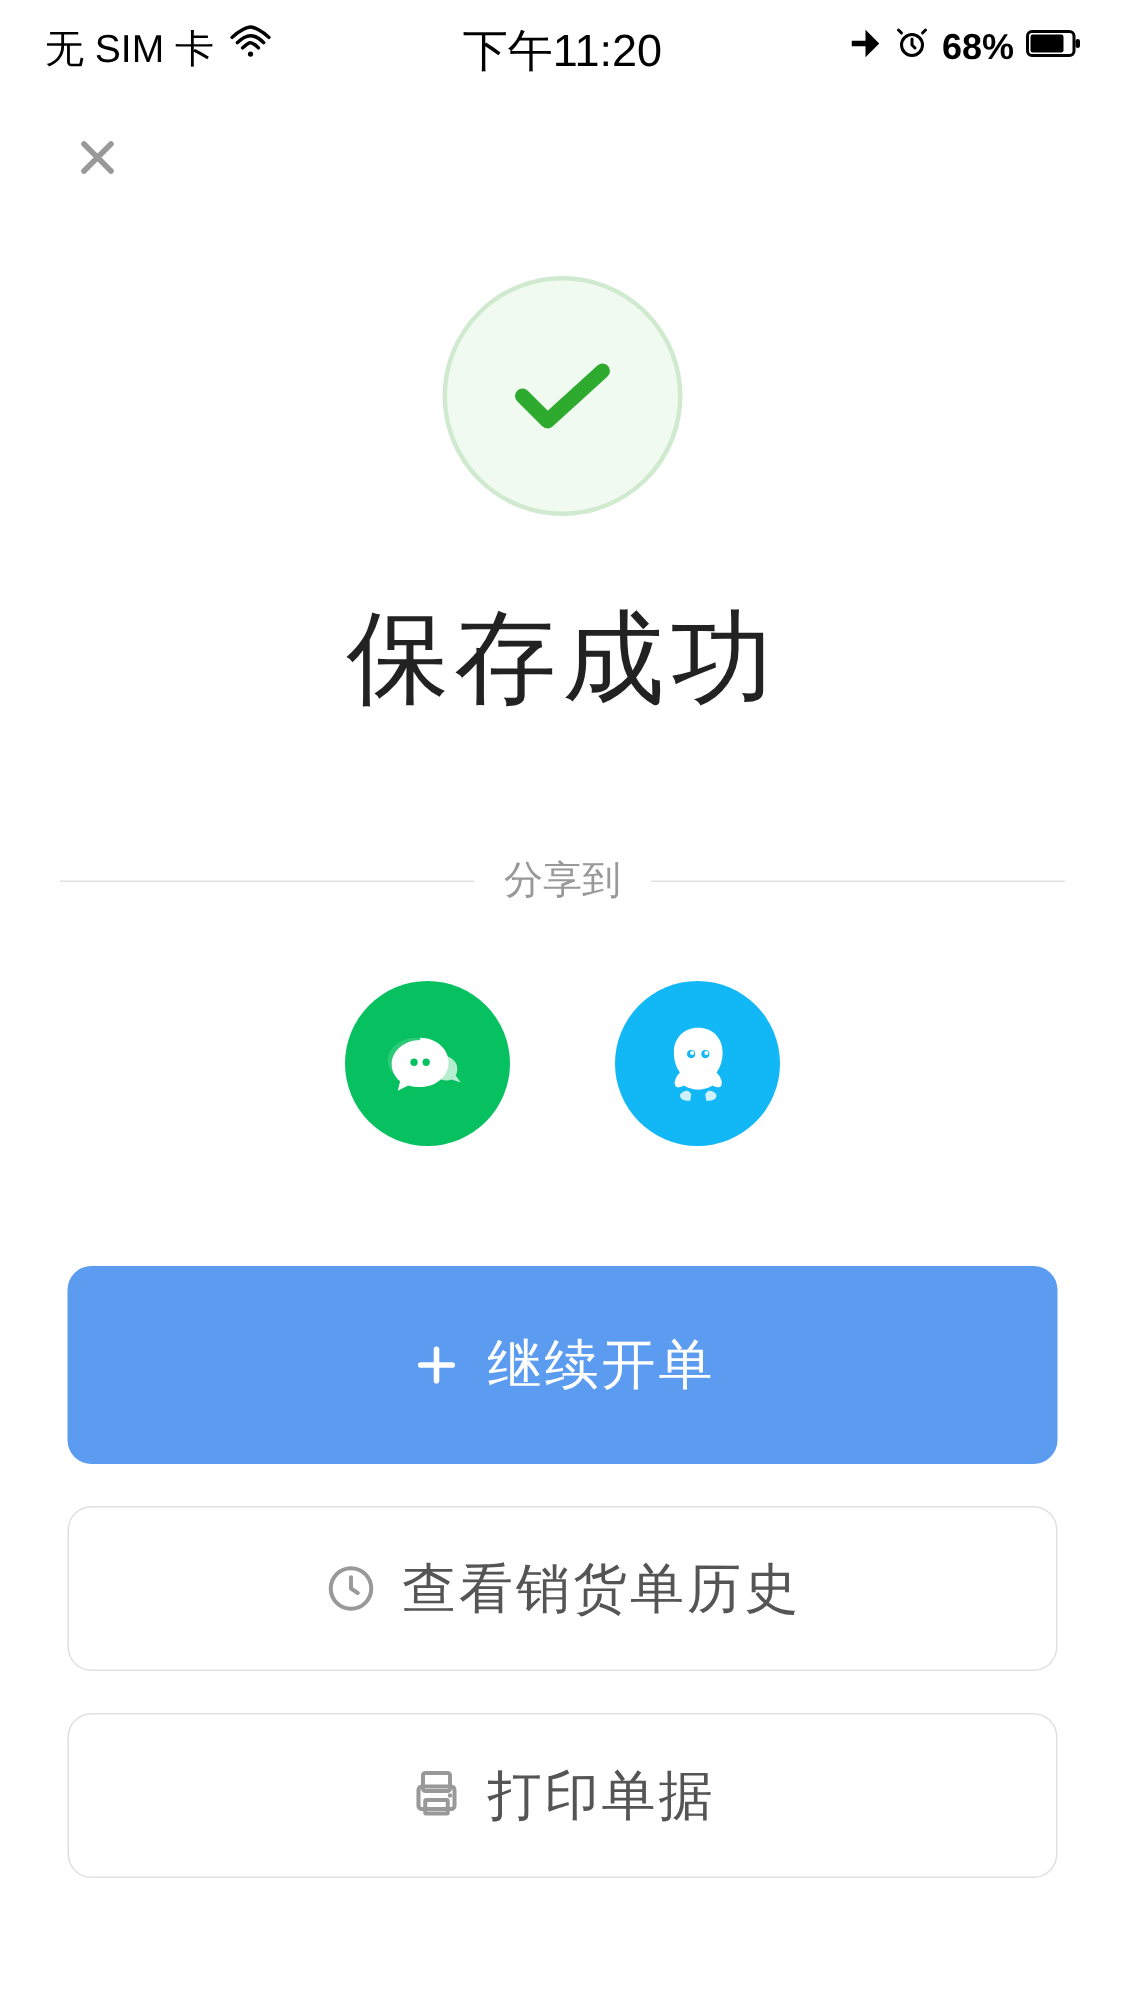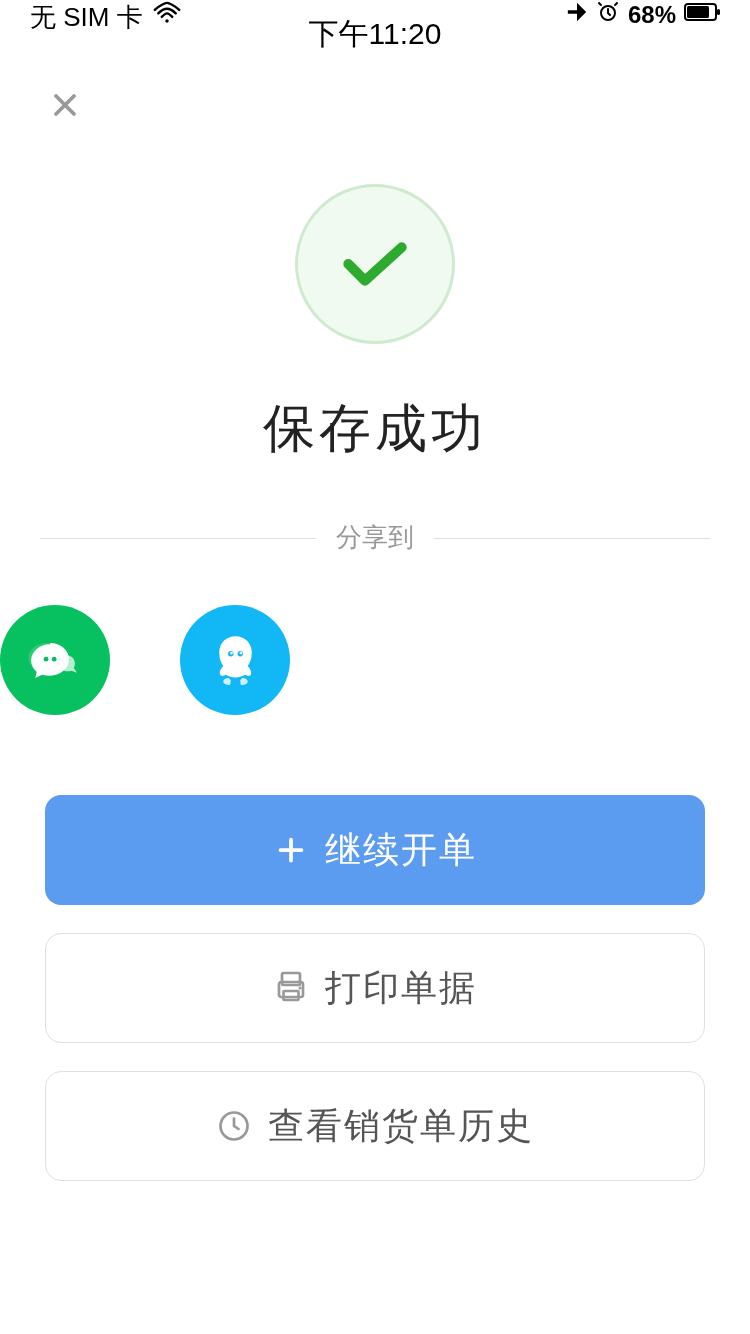--- a/index.html
+++ b/index.html
@@ -15,21 +15,21 @@
       background: #ffffff;
       font-family: -apple-system, 'PingFang SC', 'Helvetica Neue', Arial, sans-serif;
       position: relative;
     }
 
     
     .status-bar {
       width: 100%;
       height: 64px;
       display: flex;
-      align-items: flex-start;
+      align-items: center;
       justify-content: space-between;
       padding: 0 30px;
       background: #ffffff;
     }
 
     .status-left {
       display: flex;
       align-items: center;
       gap: 10px;
       font-size: 26px;
@@ -94,33 +94,34 @@
       margin-bottom: 50px;
     }
 
     .success-circle svg {
       width: 80px;
       height: 80px;
     }
 
     
     .success-title {
-      font-size: 52px;
+      font-size: 68px;
       font-weight: 400;
       color: #222;
-      margin-bottom: 56px;
+      margin-bottom: 84px;
       letter-spacing: 4px;
     }
 
     
     .share-section {
       width: 100%;
       position: relative;
       display: flex;
       flex-direction: column;
+      align-items: center;
       margin-bottom: 60px;
     }
 
     .share-divider {
       width: 100%;
       position: relative;
       display: flex;
       align-items: center;
       justify-content: center;
       margin-bottom: 50px;
@@ -180,21 +181,21 @@
     .actions {
       width: 660px;
       display: flex;
       flex-direction: column;
       gap: 28px;
       margin-top: 20px;
     }
 
     .btn-primary {
       width: 100%;
-      height: 110px;
+      height: 132px;
       background: #5B9BF0;
       border-radius: 16px;
       border: none;
       display: flex;
       align-items: center;
       justify-content: center;
       gap: 16px;
       cursor: pointer;
       font-size: 36px;
       color: #ffffff;
@@ -335,33 +336,33 @@
         <svg viewBox="0 0 24 24" fill="none" width="36" height="36">
           <path d="M12 5V19M5 12H19" stroke="white" stroke-width="2.5" stroke-linecap="round"></path>
         </svg>
       </span>
       <span>继续开单</span>
     </button>
 
     <button class="btn-secondary">
       <span class="btn-icon">
         <svg viewBox="0 0 24 24" fill="none" width="36" height="36">
+          <circle cx="12" cy="12" r="9" stroke="#999" stroke-width="1.8"></circle>
+          <path d="M12 7V12L15 14" stroke="#999" stroke-width="1.8" stroke-linecap="round" stroke-linejoin="round"></path>
+        </svg>
+      </span>
+      <span>查看销货单历史</span>
+    </button>
+
+    <button class="btn-secondary">
+      <span class="btn-icon">
+        <svg viewBox="0 0 24 24" fill="none" width="36" height="36">
           <rect x="6" y="2" width="12" height="8" rx="1" stroke="#999" stroke-width="1.8"></rect>
           <rect x="4" y="8" width="16" height="10" rx="1.5" stroke="#999" stroke-width="1.8"></rect>
           <rect x="7" y="14" width="10" height="6" rx="0.5" stroke="#999" stroke-width="1.8"></rect>
           <circle cx="18" cy="12" r="1" fill="#999"></circle>
         </svg>
       </span>
       <span>打印单据</span>
     </button>
 
-    <button class="btn-secondary">
-      <span class="btn-icon">
-        <svg viewBox="0 0 24 24" fill="none" width="36" height="36">
-          <circle cx="12" cy="12" r="9" stroke="#999" stroke-width="1.8"></circle>
-          <path d="M12 7V12L15 14" stroke="#999" stroke-width="1.8" stroke-linecap="round" stroke-linejoin="round"></path>
-        </svg>
-      </span>
-      <span>查看销货单历史</span>
-    </button>
-
   </div>
 </div>
 
 </body></html>

